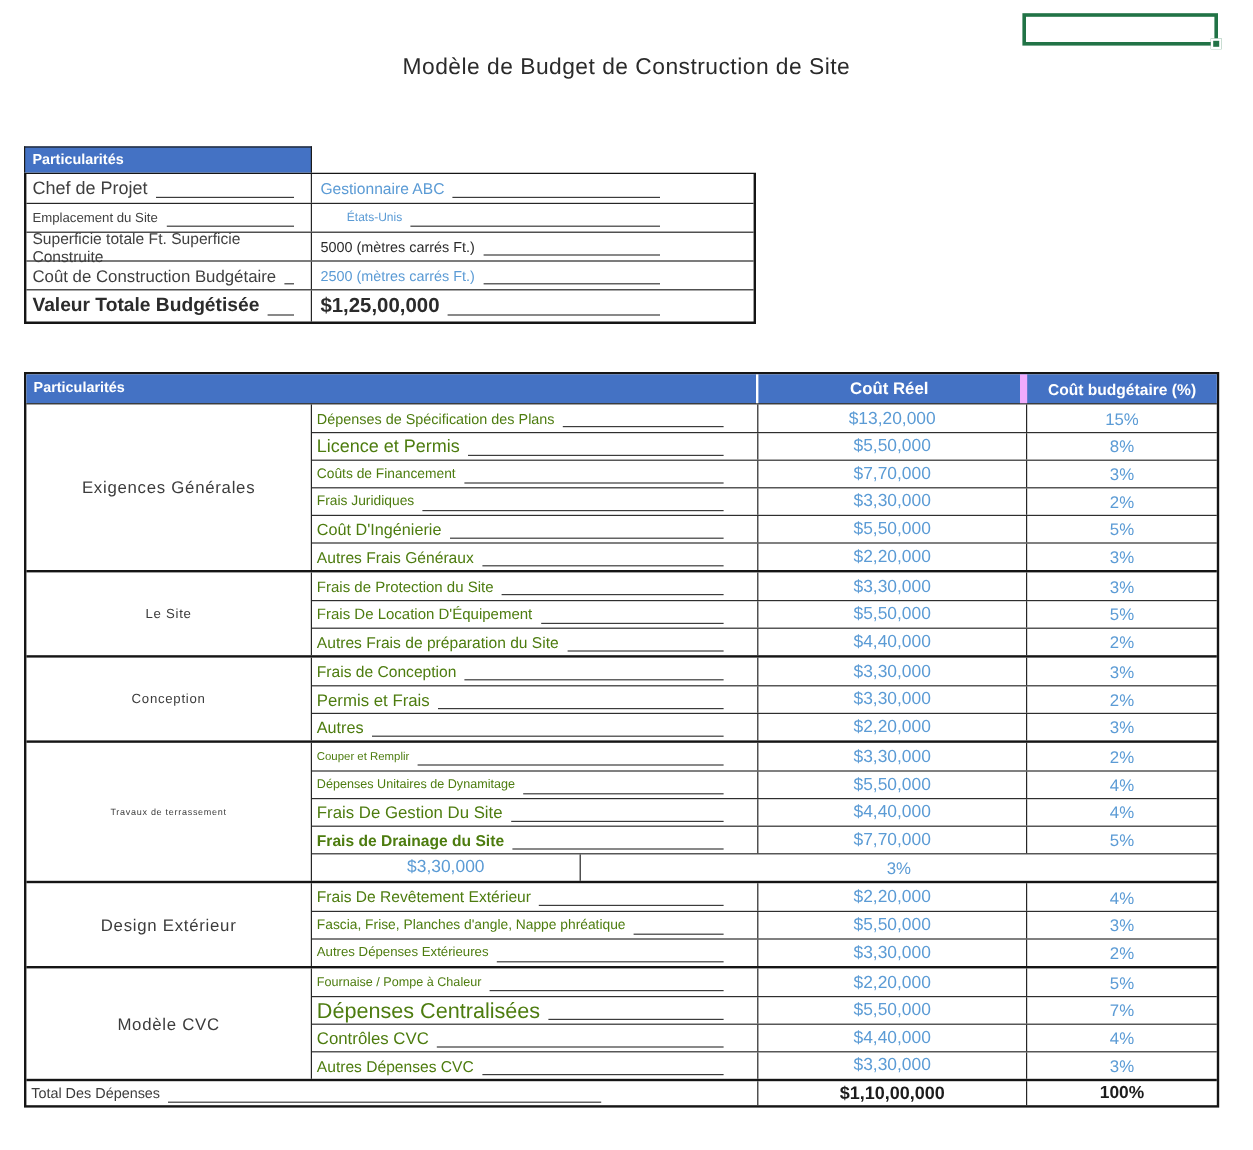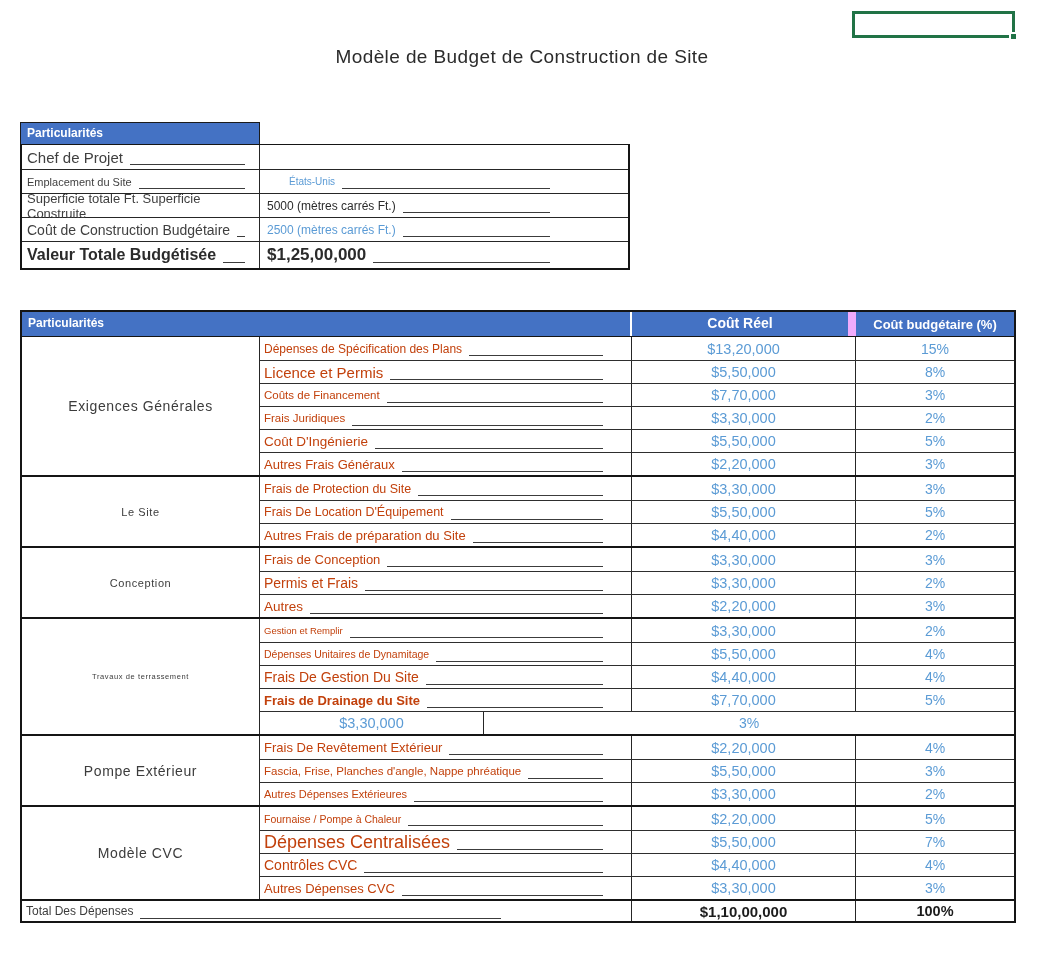--- a/index.html
+++ b/index.html
@@ -38,33 +38,33 @@
   .i-value { flex:1; display:flex; align-items:center; padding-left:7px; height:100%; }
   .i-value .fill { margin-right:78px; }
 
   
   .budget-table { position:absolute; left:20px; top:310px; width:996px;
                   border:2px solid #151515; background:#fff; }
   .bt-header { display:flex; height:24px; background:#4472C4; color:#fff; align-items:center; }
   .h-left { width:610px; padding-left:6px; font-size:12px; font-weight:bold;
             border-right:2px solid #fff; height:100%; line-height:23px; }
   .h-cost { width:224px; text-align:center; font-size:14px; font-weight:bold;
-            border-right:8px solid #f0abfc; height:100%; line-height:23px; }
+            border-right:6px solid #f0abfc; height:100%; line-height:23px; }
   .h-pct  { flex:1; text-align:center; font-size:13px; font-weight:bold; line-height:23px; }
 
   .grp { display:flex; border-top:2px solid #151515; }
   .grp:first-of-type { border-top:1px solid #151515; }
   .grp-cell { width:238px; border-right:1px solid #262626; display:flex;
               align-items:center; justify-content:center; color:#3c3c3c;
               letter-spacing:.6px; text-align:center; }
   .grp-rows { flex:1; }
   .row { display:flex; height:23px; border-top:1px solid #2e2e2e; }
   .row:first-child { border-top:none; }
   .cell-label { width:372px; display:flex; align-items:center; padding-left:4px;
-                border-right:1px solid #262626; color:#c2410c; }
+                border-right:1px solid #262626; color:#4d7c0f; }
   .cell-label .fill { margin-right:28px; }
   .cell-cost { width:224px; border-right:1px solid #262626; display:flex;
                align-items:center; justify-content:center; font-size:14.5px; }
   .cell-pct  { flex:1; display:flex; align-items:center; justify-content:center; font-size:14px; }
 
   .bt-total { display:flex; height:22px; border-top:2px solid #151515; }
   .t-left { width:610px; display:flex; align-items:center; padding-left:4px;
             border-right:1px solid #262626; font-size:12px; color:#3c3c3c; }
   .t-left .fill { margin-right:130px; }
   .t-cost { width:224px; border-right:1px solid #262626; display:flex; align-items:center;
@@ -85,20 +85,24 @@
 
   <div class="info-chip">Particularités</div>
 
   <div class="info-table">
     <div id="info-rows">
         <div class="i-row">
           <div class="i-label">
             <span style="font-size: 15px;">Chef de Projet</span>
             <span class="fill"></span>
           </div>
+          <div class="i-value">
+            <span class="v-blue" style="font-size: 13px;">Gestionnaire ABC</span>
+            <span class="fill"></span>
+          </div>
         </div>
         <div class="i-row">
           <div class="i-label">
             <span style="font-size: 11px; text-align: center;">Emplacement du Site</span>
             <span class="fill"></span>
           </div>
           <div class="i-value">
             <span class="v-blue" style="font-size: 10px; margin-left: 22px;">États-Unis</span>
             <span class="fill"></span>
           </div>
@@ -261,21 +265,21 @@
             </div>
           </div>
         </div>
         <div class="grp">
           <div class="grp-cell">
             <span style="font-size: 7.5px;">Travaux de terrassement</span>
           </div>
           <div class="grp-rows">
             <div class="row">
               <div class="cell-label">
-                <span style="font-size: 9.5px;">Gestion et Remplir</span>
+                <span style="font-size: 9.5px;">Couper et Remplir</span>
                 <span class="fill"></span>
               </div>
               <div class="cell-cost v-blue">$3,30,000</div>
               <div class="cell-pct v-blue">2%</div>
             </div>
             <div class="row">
               <div class="cell-label">
                 <span style="font-size: 10.5px;">Dépenses Unitaires de Dynamitage</span>
                 <span class="fill"></span>
               </div>
@@ -299,21 +303,21 @@
               <div class="cell-pct v-blue">5%</div>
             </div>
             <div class="row">
               <div class="cell-cost v-blue">$3,30,000</div>
               <div class="cell-pct v-blue">3%</div>
             </div>
           </div>
         </div>
         <div class="grp">
           <div class="grp-cell">
-            <span style="font-size: 14px;">Pompe Extérieur</span>
+            <span style="font-size: 14px;">Design Extérieur</span>
           </div>
           <div class="grp-rows">
             <div class="row">
               <div class="cell-label">
                 <span style="font-size: 13px;">Frais De Revêtement Extérieur</span>
                 <span class="fill"></span>
               </div>
               <div class="cell-cost v-blue">$2,20,000</div>
               <div class="cell-pct v-blue">4%</div>
             </div>

